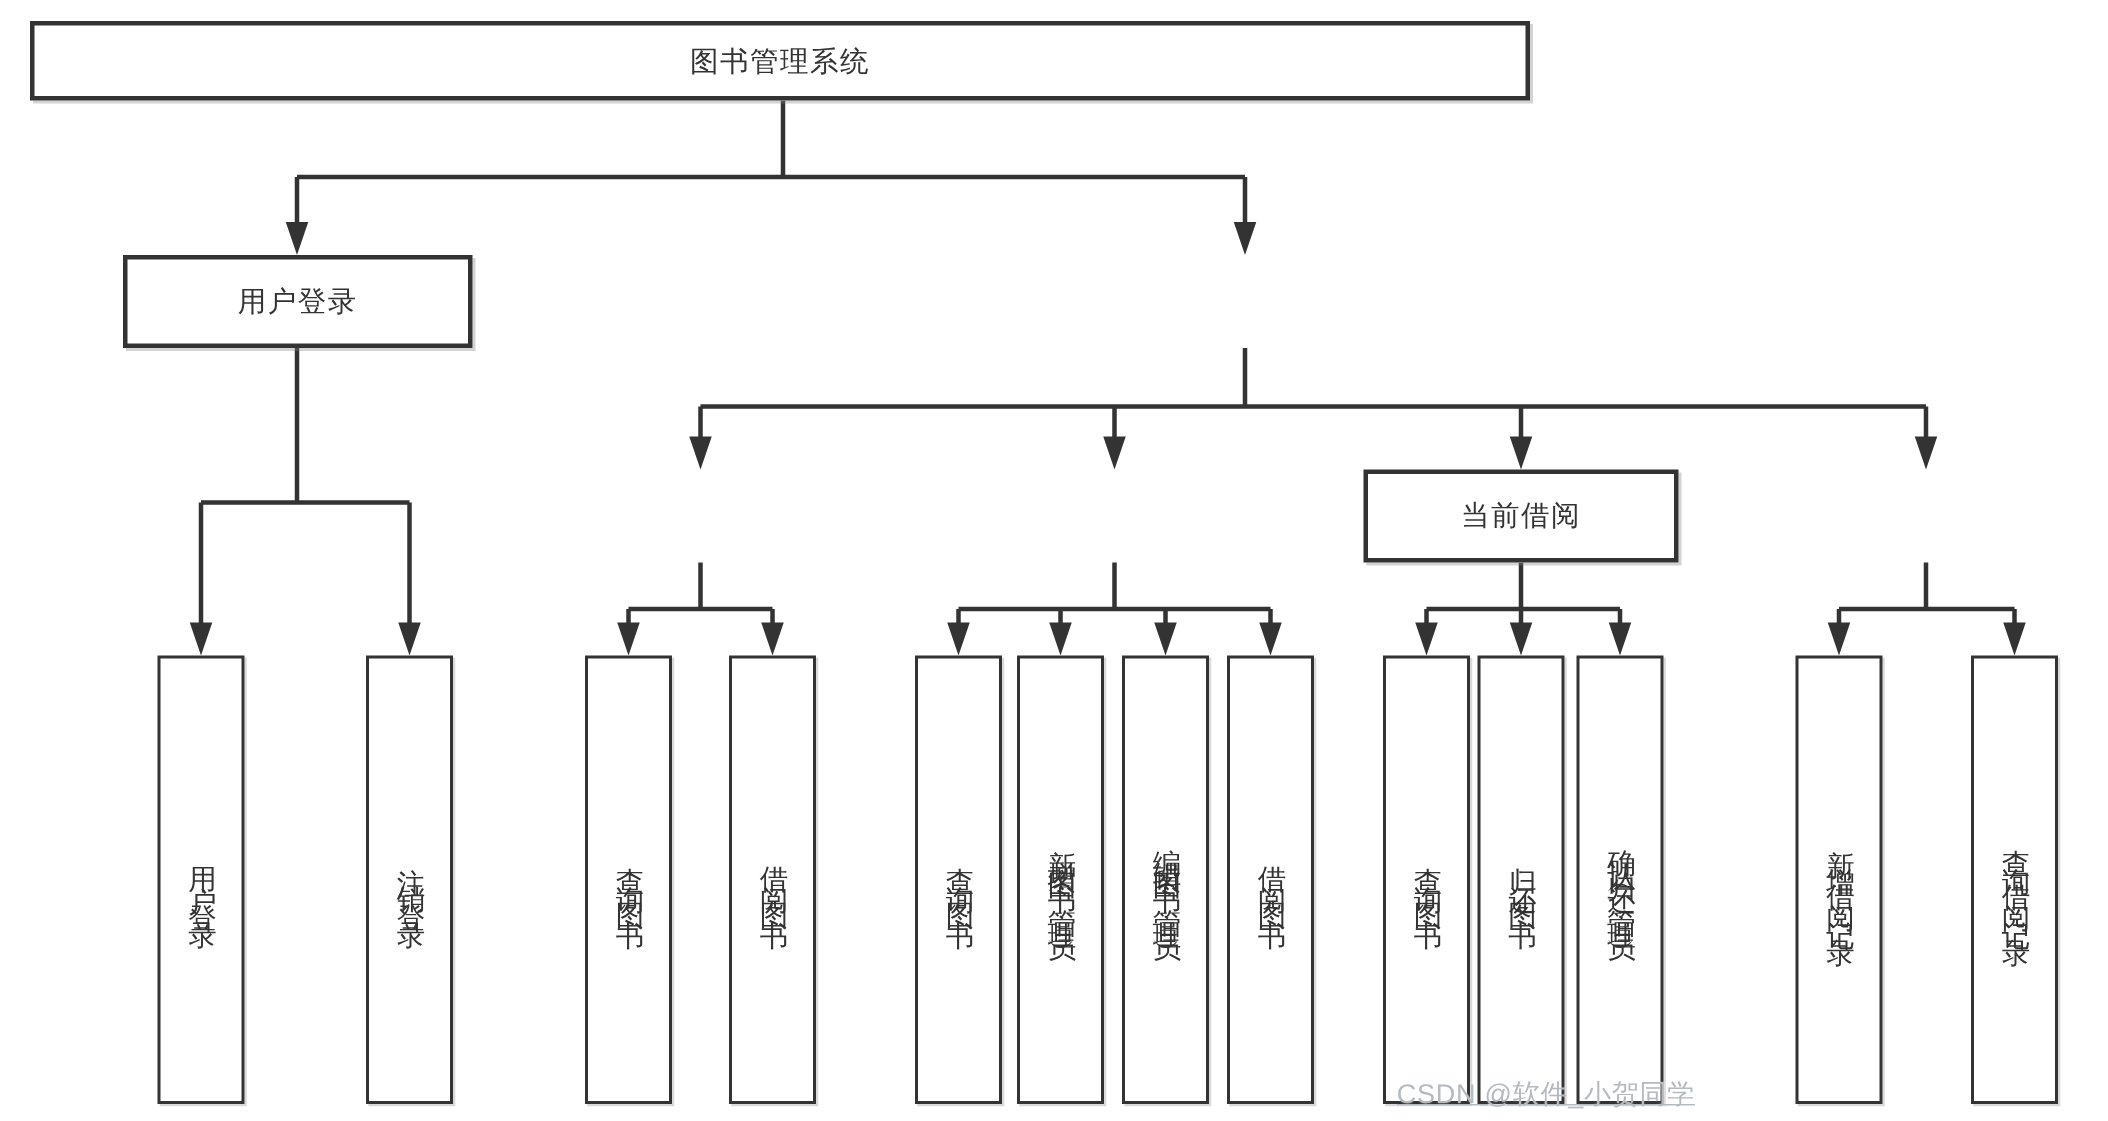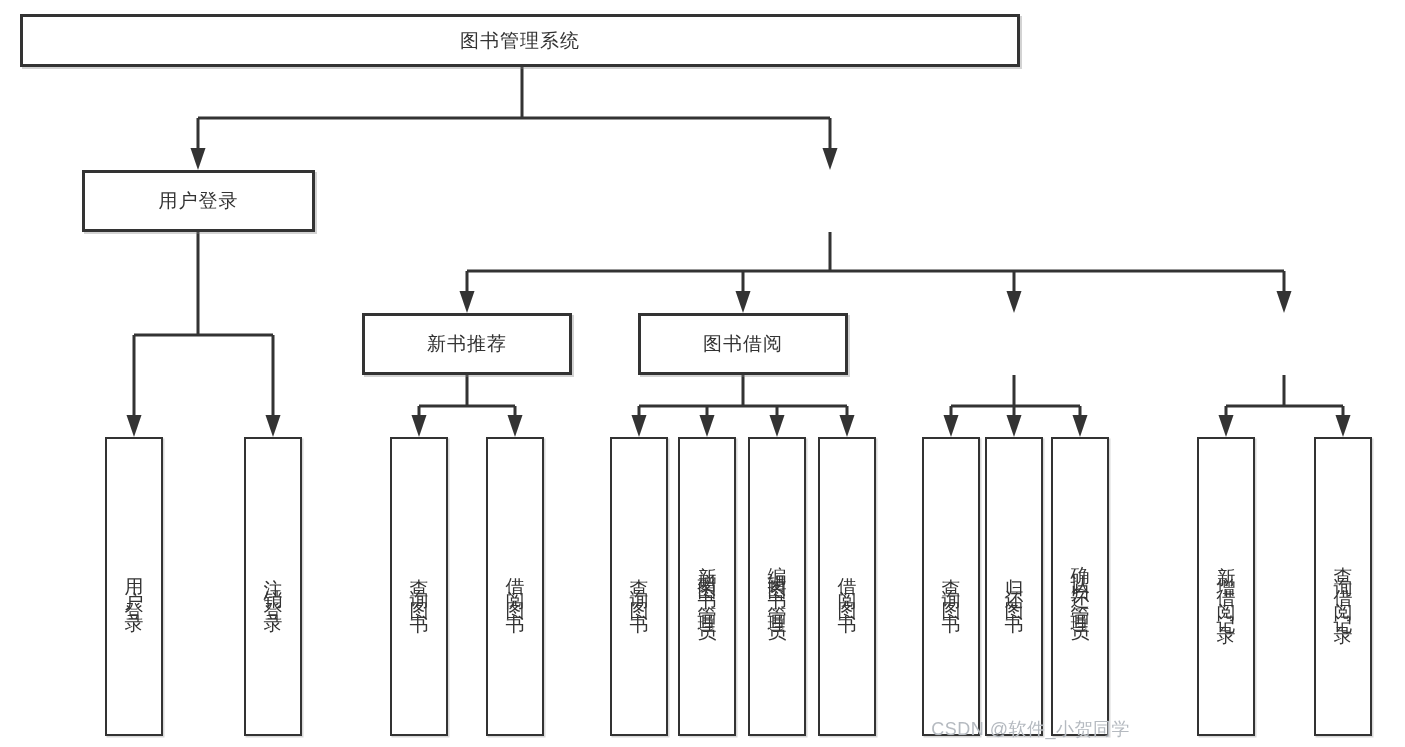--- a/index.html
+++ b/index.html
@@ -36,20 +36,21 @@
   .box.v.tight{letter-spacing:8px;}
   .watermark{
     position:absolute;
     right:4px;
     bottom:6px;
     font-size:18px;
     color:#b5bac0;
     letter-spacing:0.5px;
     z-index:3;
     text-shadow:0 0 1px rgba(255,255,255,0.8);
+    text-decoration:underline;
   }
 </style>
 </head>
 <body>
 
 <div class="stage">
 
   <svg class="wires" viewBox="0 0 1405 747" xmlns="http://www.w3.org/2000/svg">
     <g stroke="#333333" stroke-width="3" fill="none">
 
@@ -104,22 +105,21 @@
       <polygon points="1072.5,415 1087.5,415 1080,437"></polygon>
       <polygon points="1218.5,415 1233.5,415 1226,437"></polygon>
       <polygon points="1335.5,415 1350.5,415 1343,437"></polygon>
     </g>
   </svg>
 
   <div class="box" style="left:20px;top:14px;width:1000px;height:53px">图书管理系统</div>
 
   <div class="box" style="left:82px;top:170px;width:233px;height:62px">用户登录</div>
 
-  <div class="box" style="left:362px;top:313px;width:210px;height:62px">新书推荐</div>
-  <div class="box" style="left:638px;top:313px;width:210px;height:62px">图书借阅</div>
+  <div class="box" style="left:909px;top:313px;width:210px;height:62px">当前借阅</div>
 
   <div class="box v" style="left:105px;top:437px;width:58px;height:299px">用户登录</div>
   <div class="box v" style="left:244px;top:437px;width:58px;height:299px">注销登录</div>
 
   <div class="box v" style="left:390px;top:437px;width:58px;height:299px">查询图书</div>
   <div class="box v" style="left:486px;top:437px;width:58px;height:299px">借阅图书</div>
 
   <div class="box v" style="left:610px;top:437px;width:58px;height:299px">查询图书</div>
   <div class="box v tight" style="left:678px;top:437px;width:58px;height:299px">新增图书（管理员）</div>
   <div class="box v tight" style="left:748px;top:437px;width:58px;height:299px">编辑图书（管理员）</div>

